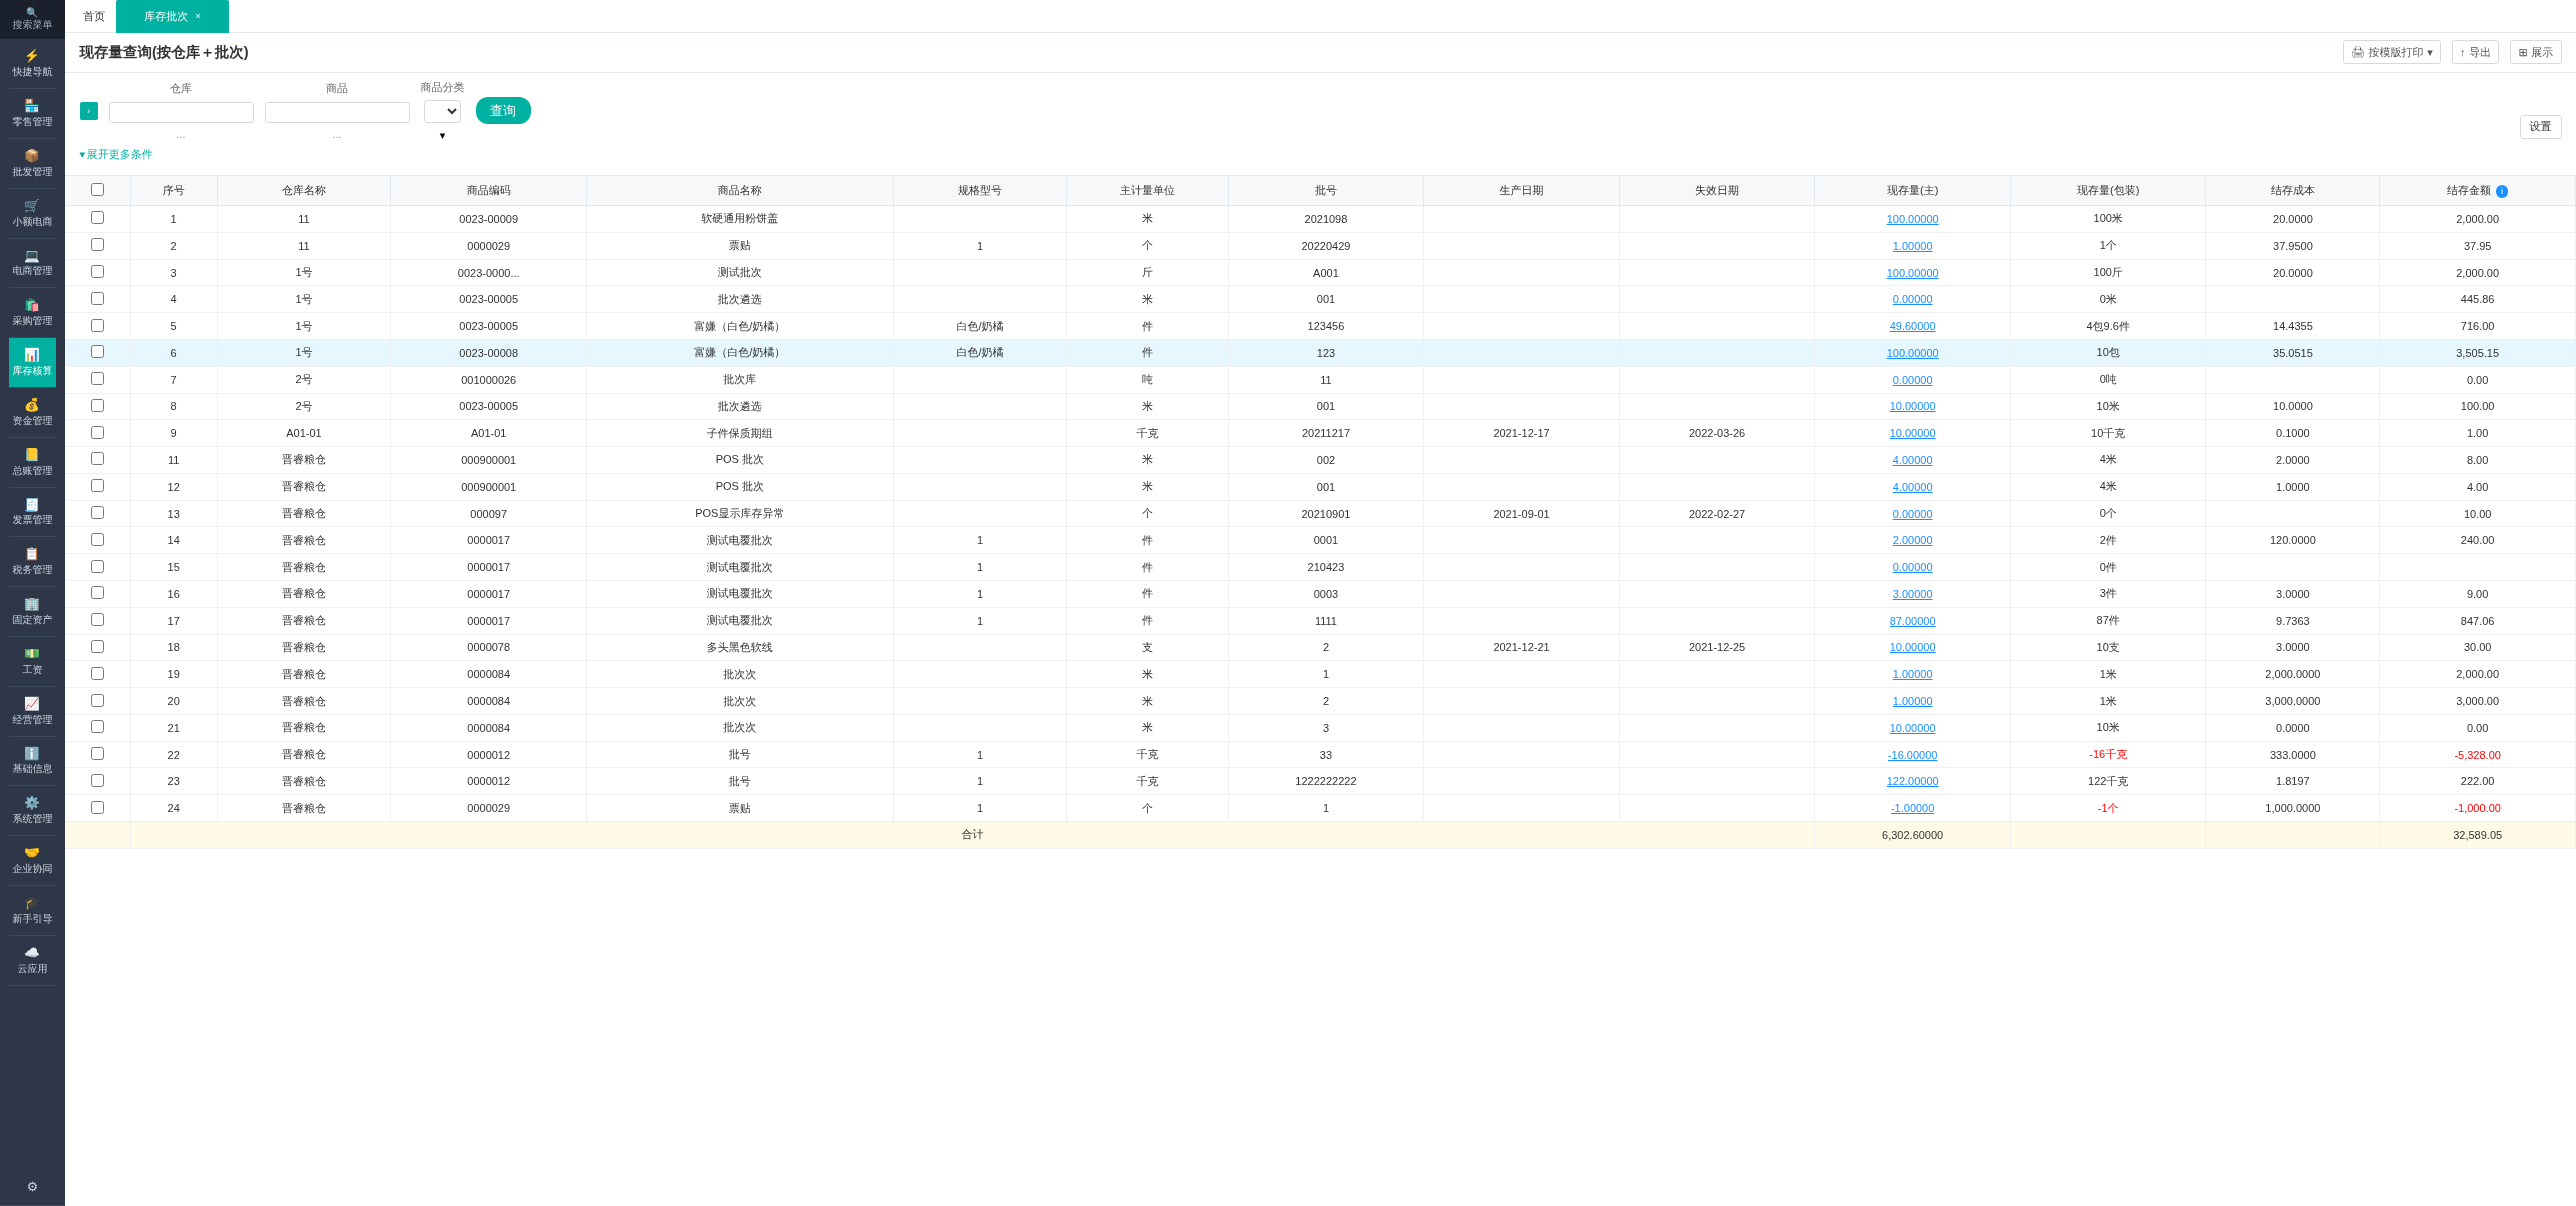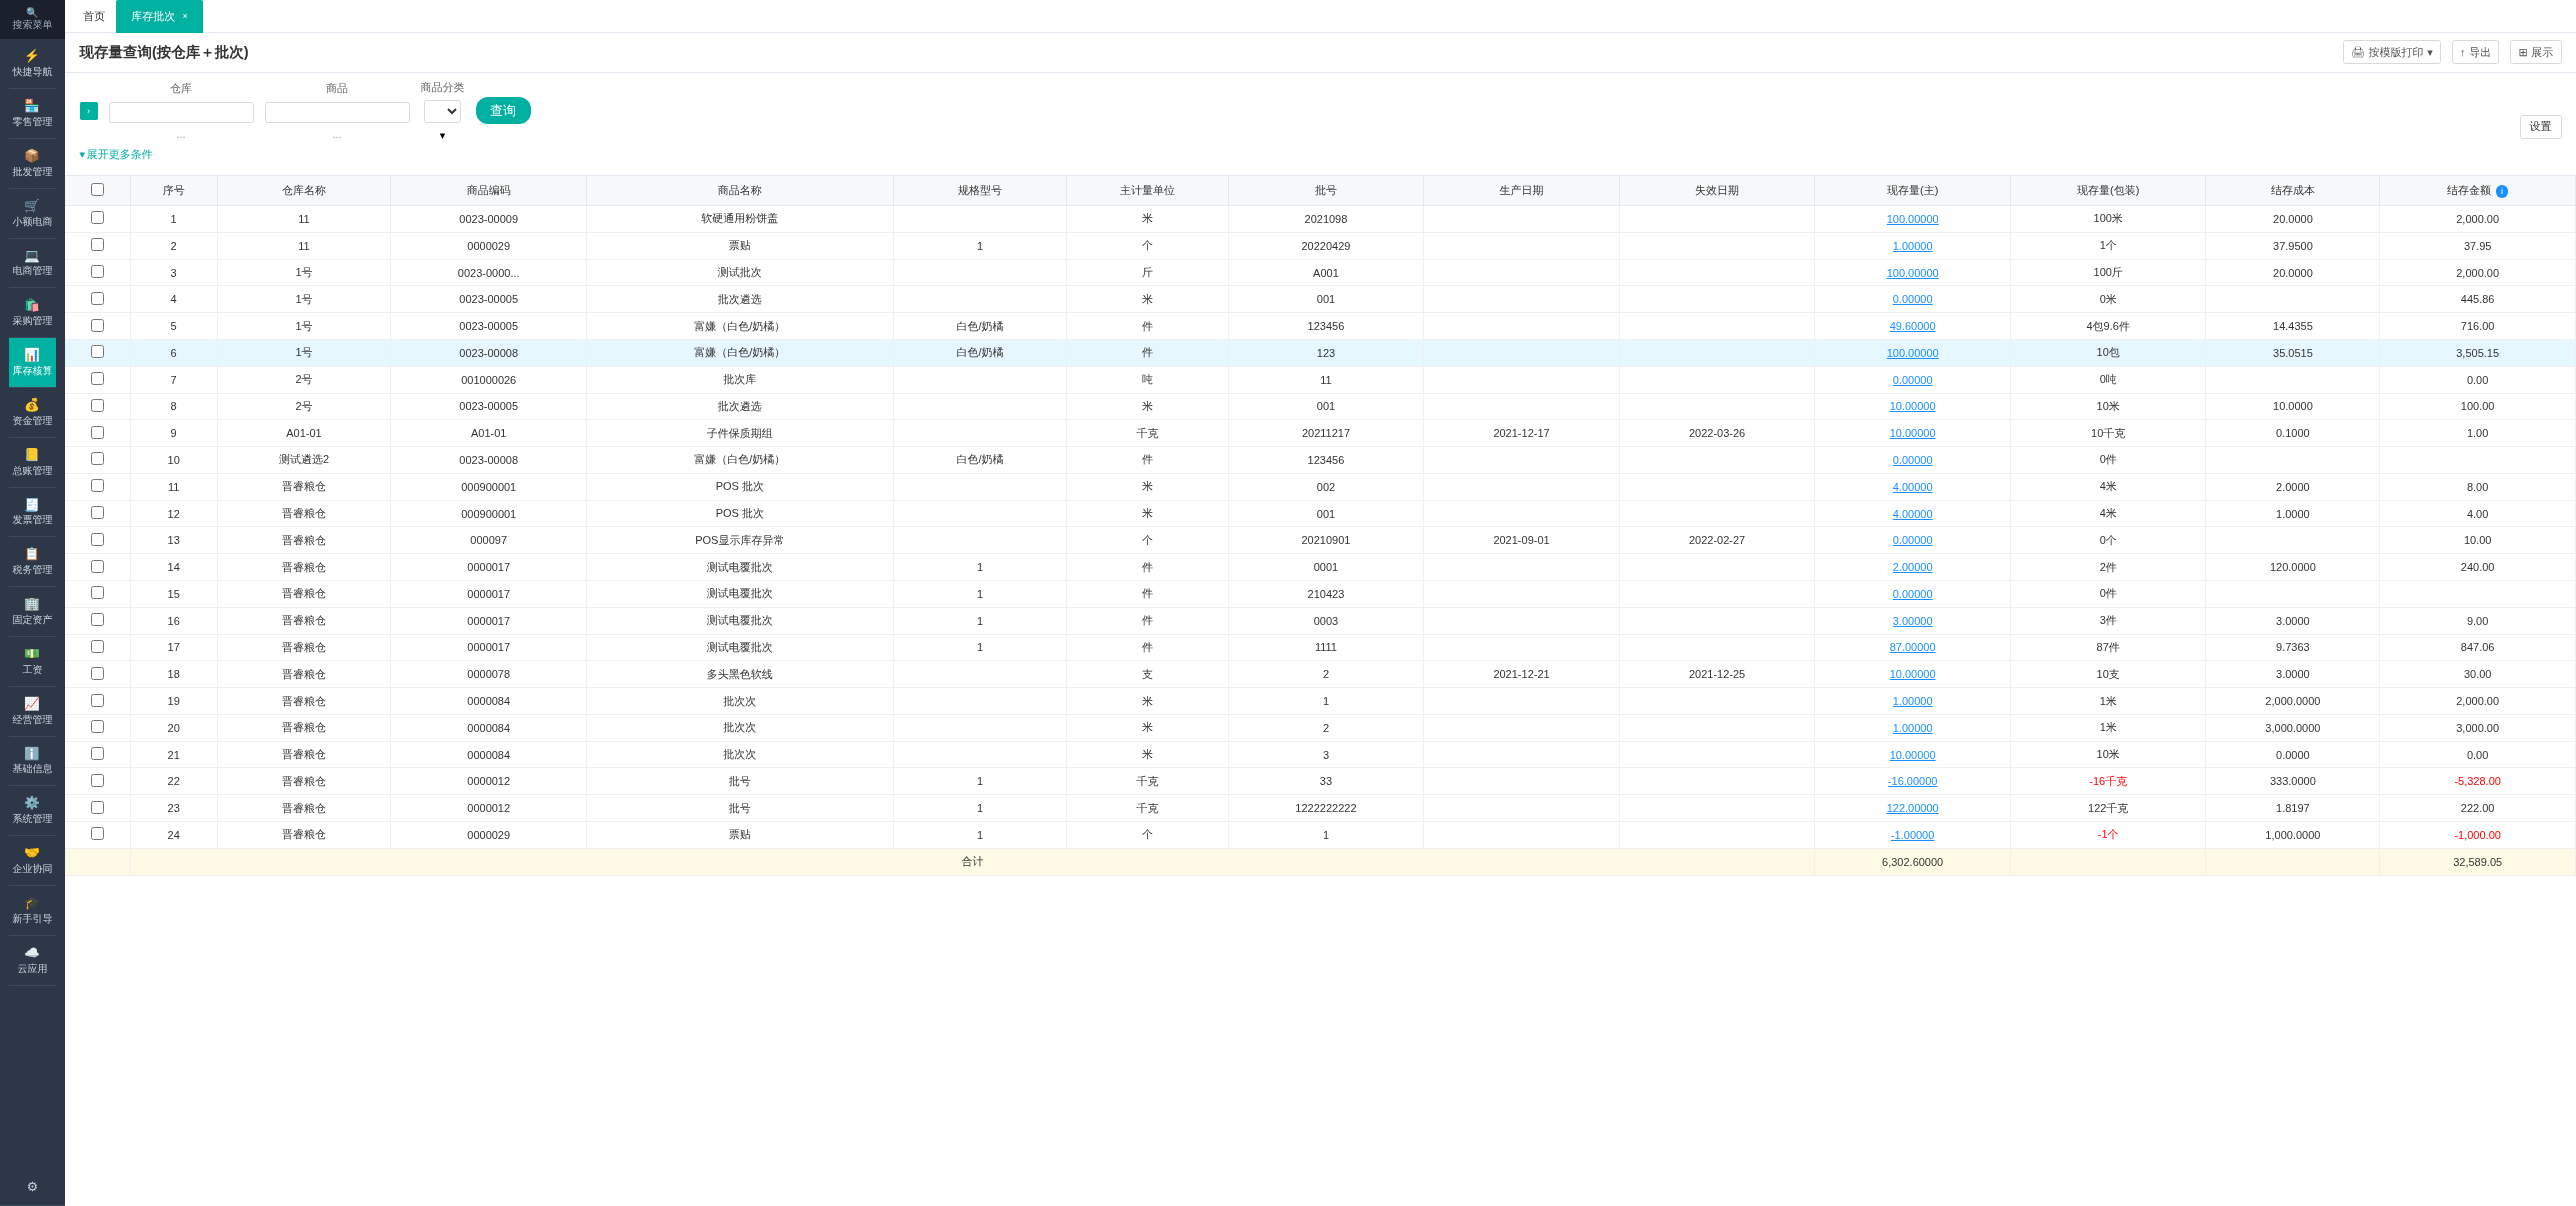--- a/index.html
+++ b/index.html
@@ -62,21 +62,21 @@
     }
     .tab-home {
       padding: 0 11px;
       height: 33px;
       line-height: 33px;
       color: #333;
       cursor: pointer;
       font-size: 11px;
     }
     .tab-item {
-      padding: 0 15px;
+      padding: 0 28px;
       height: 33px;
       line-height: 33px;
       background: #00b0a0;
       color: #fff;
       cursor: pointer;
       font-size: 11px;
       display: flex;
       align-items: center;
       gap: 3.6px;
       border-radius: 1.8px 1.8px 0 0;
@@ -617,38 +617,20 @@
       <td>2022-03-26</td>
       <td class="link-cell">10.00000</td>
       <td class="">10千克</td>
       <td>0.1000</td>
       <td class="">1.00</td>
     </tr>
           <tr>
       <td class="checkbox-cell">
         <input type="checkbox" style="">
       </td>
-      <td>10</td>
-      <td>测试遴选2</td>
-      <td>0023-00008</td>
-      <td>富嫌（白色/奶橘）</td>
-      <td>白色/奶橘</td>
-      <td>件</td>
-      <td>123456</td>
-      <td></td>
-      <td></td>
-      <td class="link-cell">0.00000</td>
-      <td class="">0件</td>
-      <td></td>
-      <td class=""></td>
-    </tr>
-          <tr>
-      <td class="checkbox-cell">
-        <input type="checkbox" style="">
-      </td>
       <td>11</td>
       <td>晋睿粮仓</td>
       <td>000900001</td>
       <td>POS 批次</td>
       <td></td>
       <td>米</td>
       <td>002</td>
       <td></td>
       <td></td>
       <td class="link-cell">4.00000</td>

